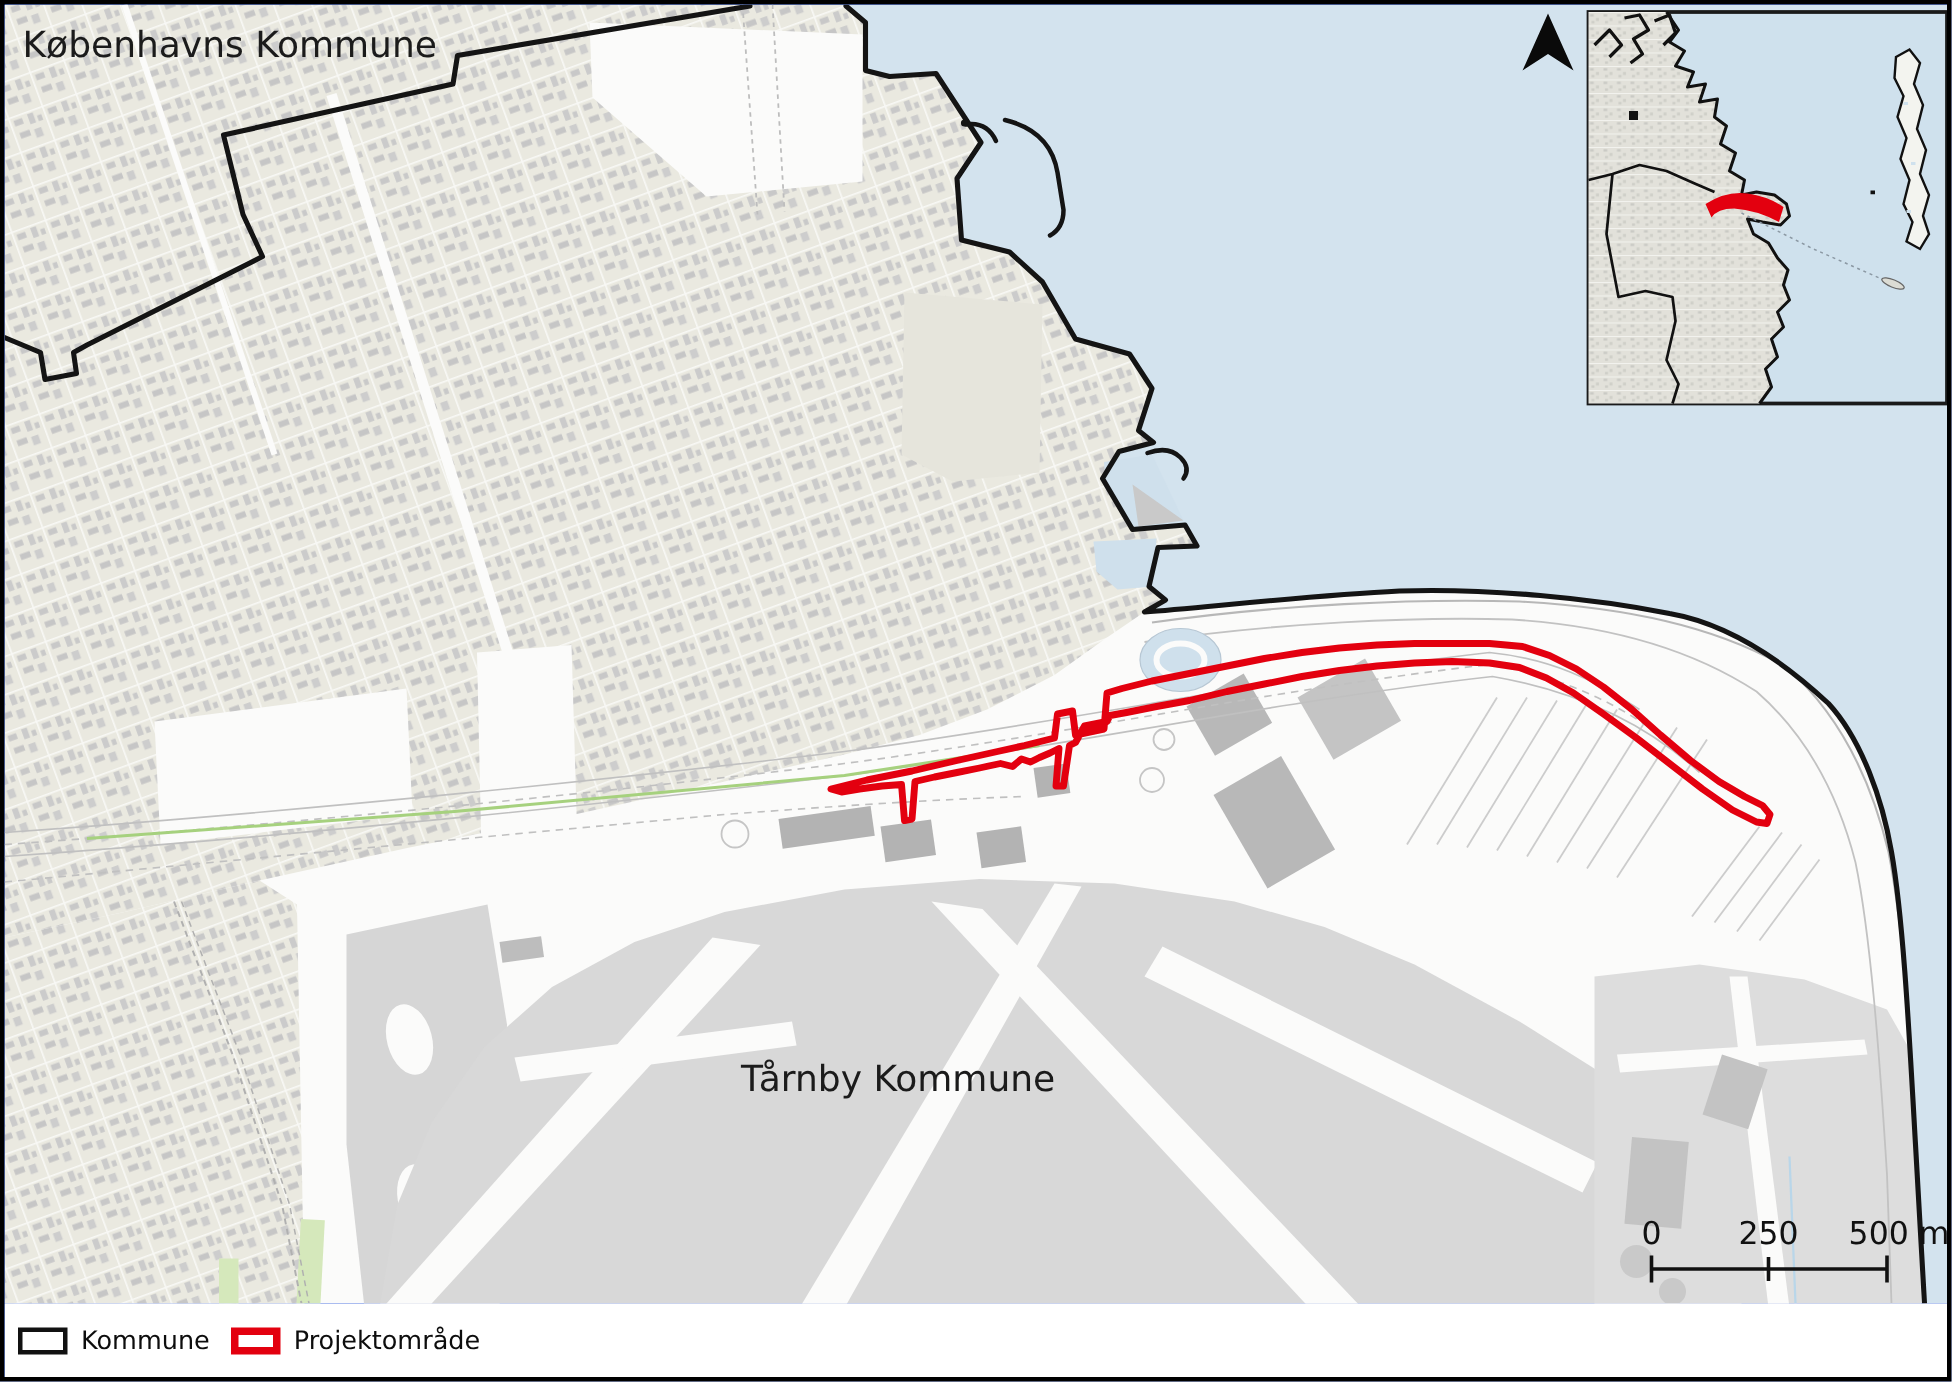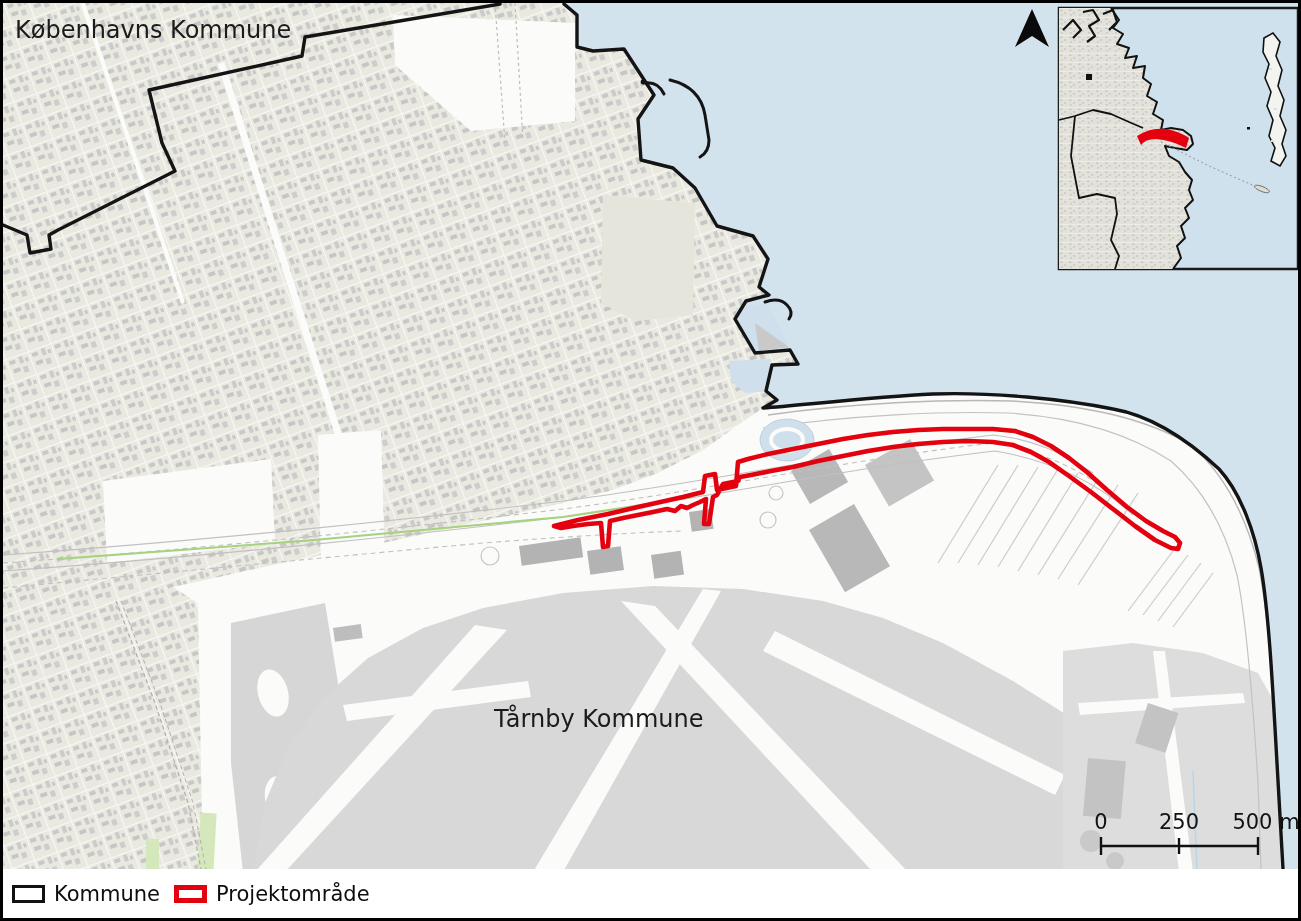--- a/index.html
+++ b/index.html
@@ -9,21 +9,21 @@
     font-family:"DejaVu Sans","Liberation Sans",sans-serif;
   }
   #map-wrap{position:absolute;left:0;top:0;width:1295px;height:866px;}
   #legend-strip{
     position:absolute;left:0;top:866px;width:1295px;height:49px;background:#ffffff;
     display:flex;align-items:center;padding-left:9px;box-sizing:border-box;
   }
   .legend-swatch{width:33px;height:18px;background:#fff;box-sizing:border-box;flex:0 0 auto;}
   .swatch-black{border:3px solid #111;}
   .swatch-red{border:5px solid #e3000f;}
-  .legend-label{font-size:21px;color:#0d0d0d;margin-left:9px;margin-right:14px;white-space:nowrap;}
+  .legend-label{font-size:17px;color:#0d0d0d;margin-left:9px;margin-right:14px;white-space:nowrap;}
   svg text{font-family:"DejaVu Sans","Liberation Sans",sans-serif;}
 </style>
 </head>
 <body>
 
 <div id="frame">
   <div id="map-wrap">
     <svg width="1295" height="866" viewBox="0 0 1295 866">
       <defs>
         <pattern id="bldg" width="24" height="24" patternUnits="userSpaceOnUse" patternTransform="rotate(-20)">

